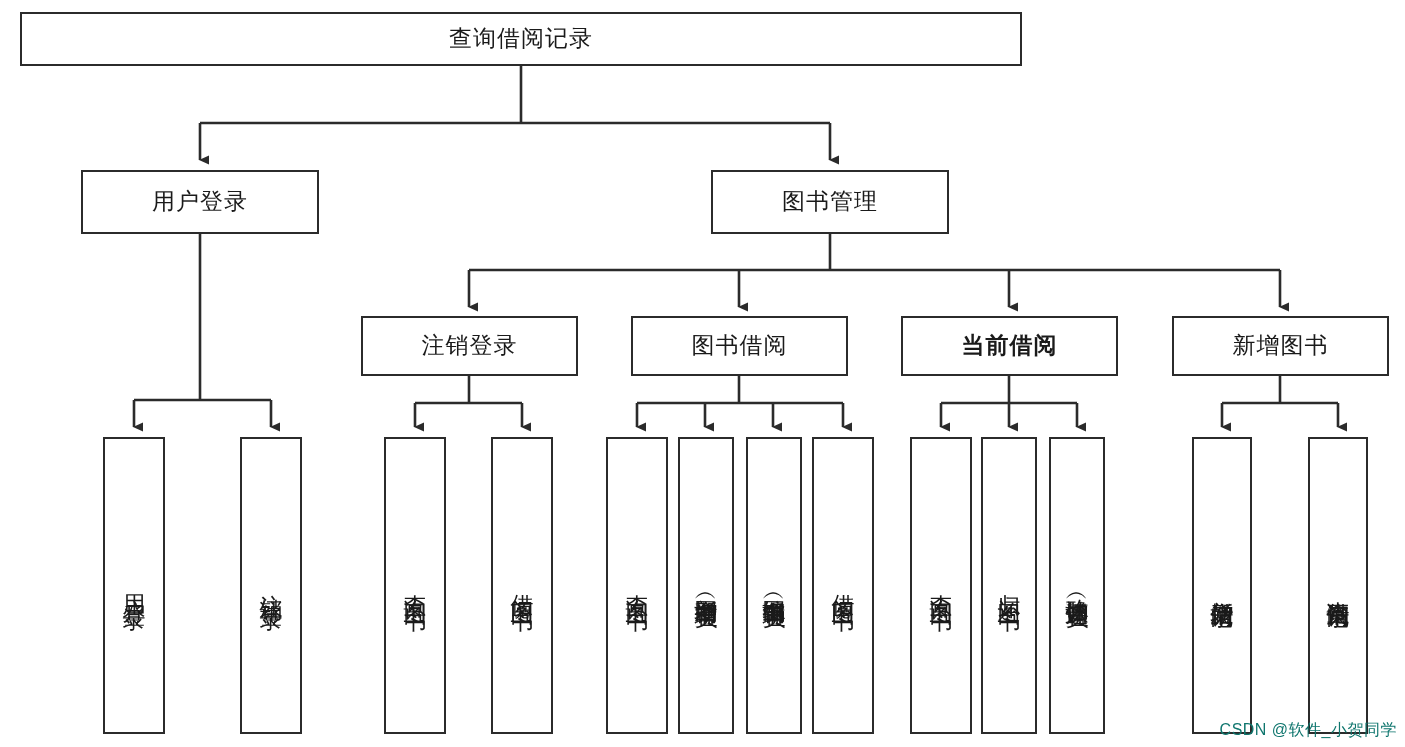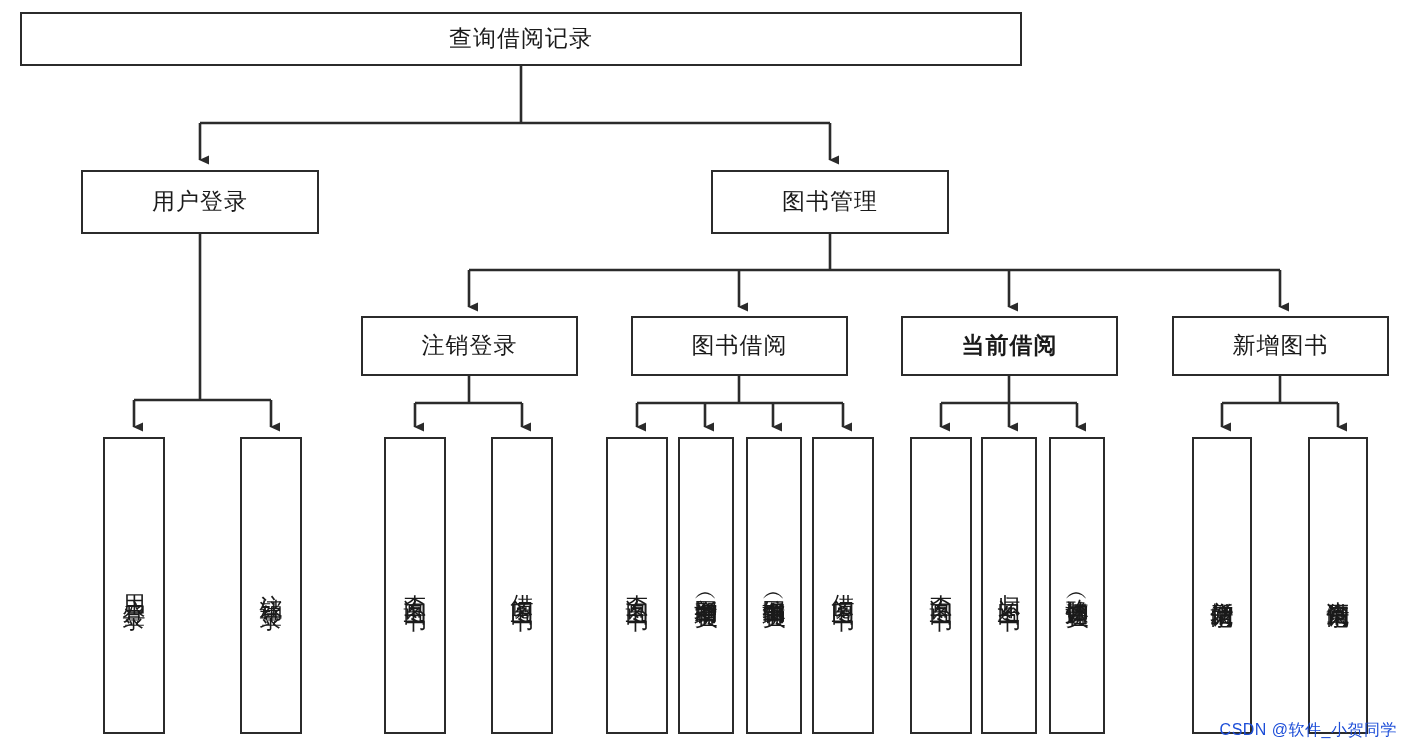--- a/index.html
+++ b/index.html
@@ -55,21 +55,21 @@
     white-space: nowrap;
   }
   .node-v.tight {
     letter-spacing: 1px;
   }
   .watermark {
     position: absolute;
     right: 8px;
     bottom: 6px;
     font-size: 16px;
-    color: #1d4ed8;
+    color: #0f766e;
     letter-spacing: 0.5px;
     white-space: nowrap;
     user-select: none;
   }
 </style>
 </head>
 <body>
 
 <div id="canvas">
 

